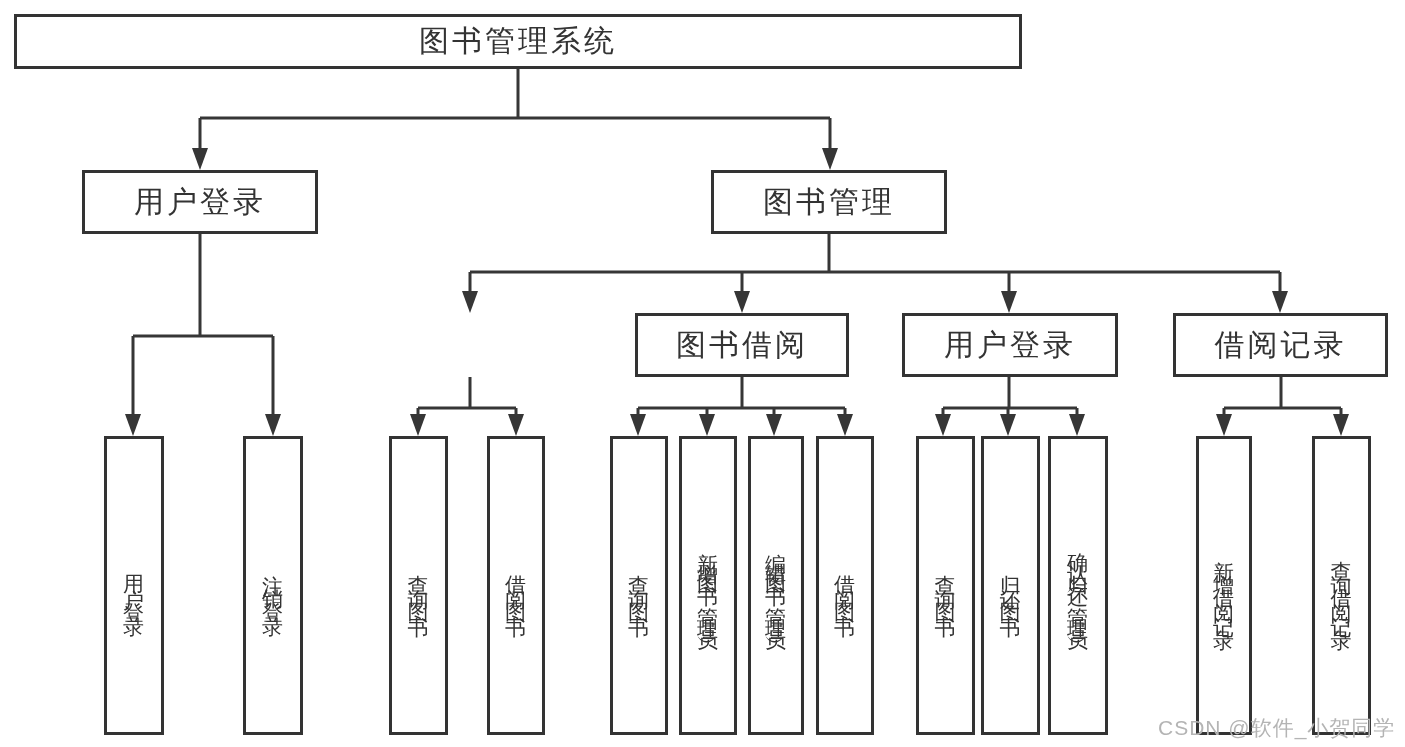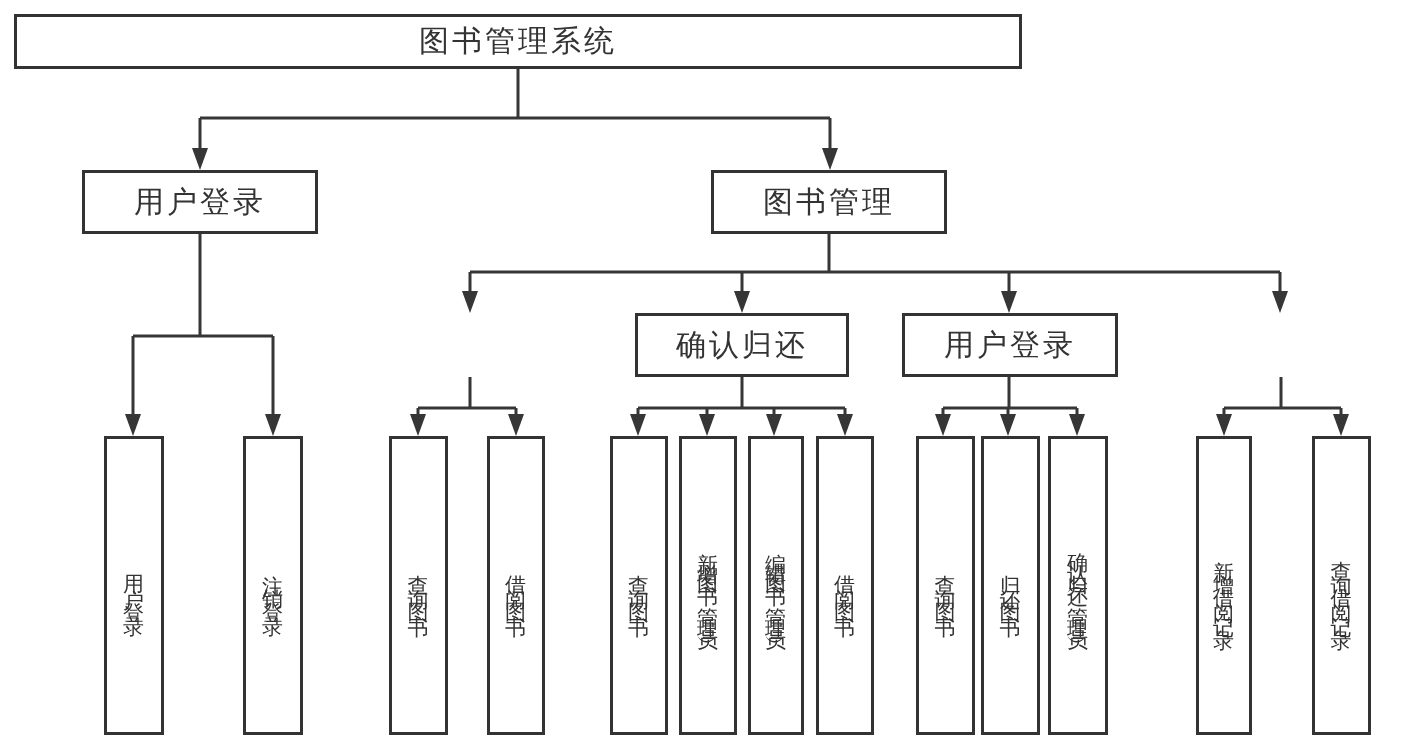--- a/index.html
+++ b/index.html
@@ -112,24 +112,27 @@
   </div>
 
   <div class="box box-h l2-a">
     <span>用户登录</span>
   </div>
   <div class="box box-h l2-b">
     <span>图书管理</span>
   </div>
 
   <div class="box box-h l3-b">
-    <span>确认归还</span>
+    <span>图书借阅</span>
   </div>
   <div class="box box-h l3-c">
     <span>用户登录</span>
+  </div>
+  <div class="box box-h l3-d">
+    <span>借阅记录</span>
   </div>
 
   <div class="box box-v leaf lf-a1">
     <span>用户登录</span>
   </div>
   <div class="box box-v leaf lf-a2">
     <span>注销登录</span>
   </div>
 
   <div class="box box-v leaf lf-b1">
@@ -162,13 +165,14 @@
     <span style="letter-spacing: 11px;">确认归还（管理员）</span>
   </div>
 
   <div class="box box-v leaf lf-e1">
     <span>新增借阅记录</span>
   </div>
   <div class="box box-v leaf lf-e2">
     <span>查询借阅记录</span>
   </div>
 
+  <div id="watermark">CSDN @软件_小贺同学</div>
 </div>
 
 </body></html>

